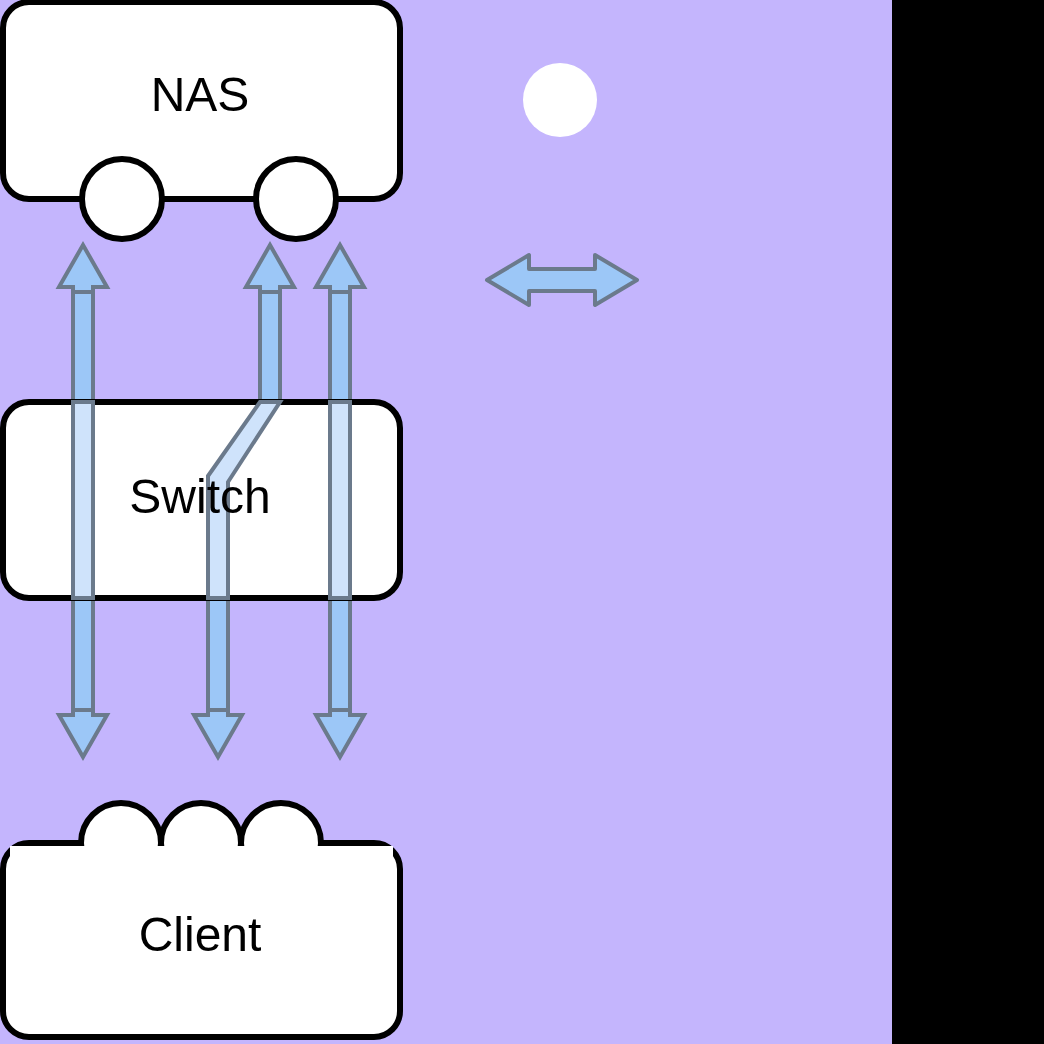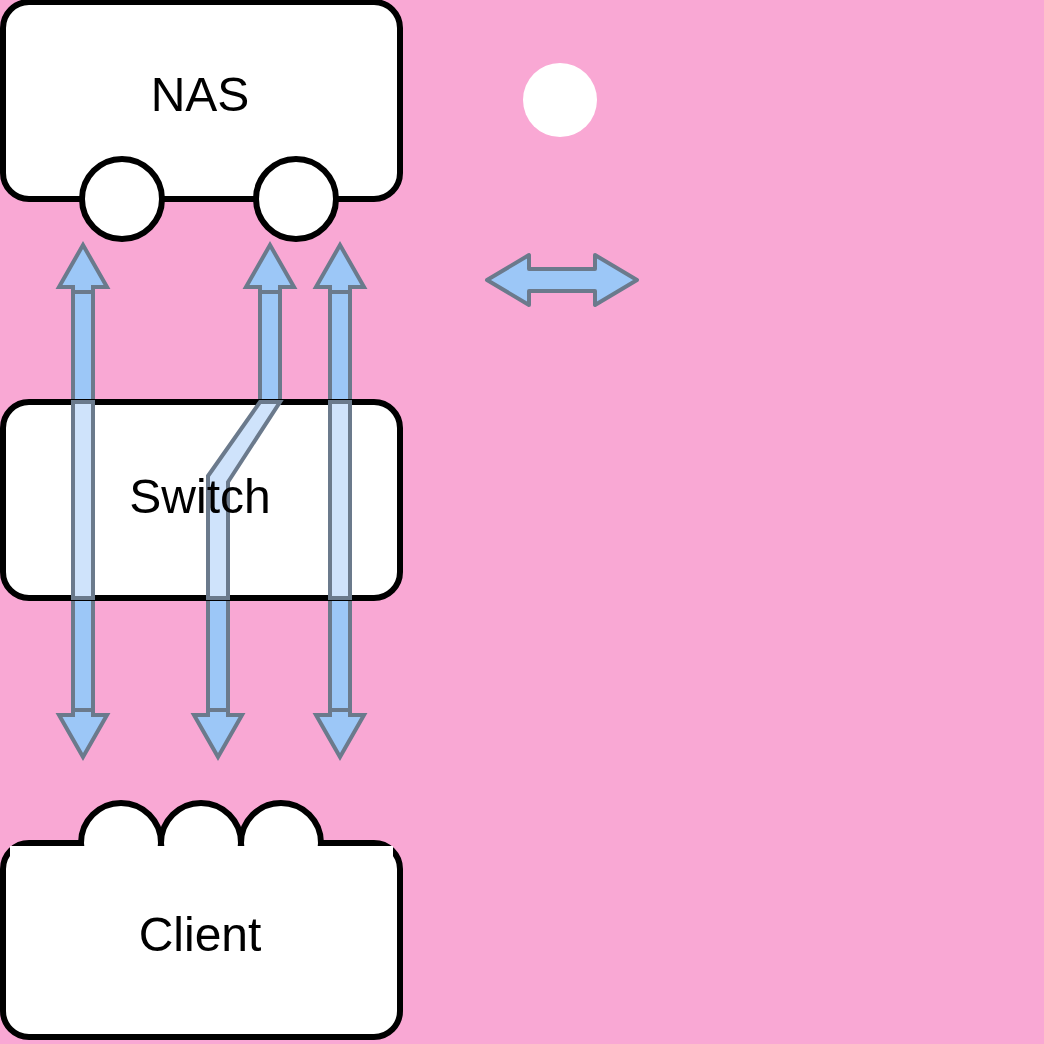--- a/index.html
+++ b/index.html
@@ -2,23 +2,23 @@
 <html><head>
 <meta charset="utf-8">
 <style>
   html, body {
     margin: 0;
     padding: 0;
     background: #000000;
   }
   #canvas {
     position: relative;
-    width: 1044px;
+    width: 892px;
     height: 1044px;
-    background: #f9a8d4;
+    background: #c4b5fd;
     overflow: hidden;
     font-family: "Liberation Sans", sans-serif;
   }
   #canvas svg {
     position: absolute;
     top: 0;
     left: 0;
     width: 1044px;
     height: 1044px;
     display: block;

